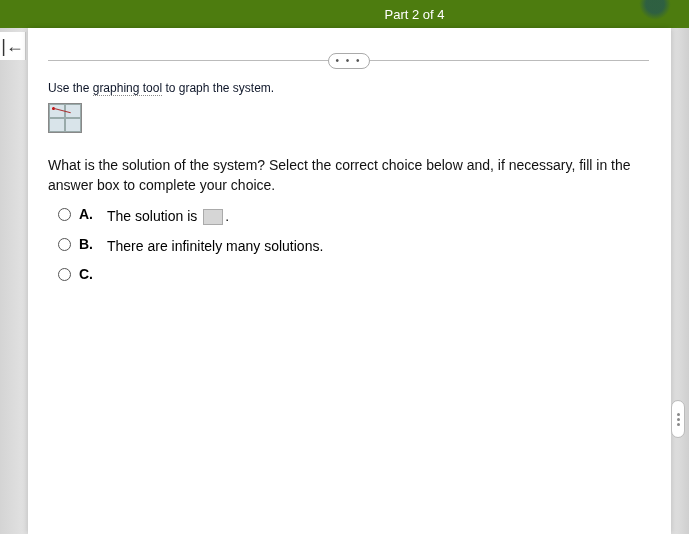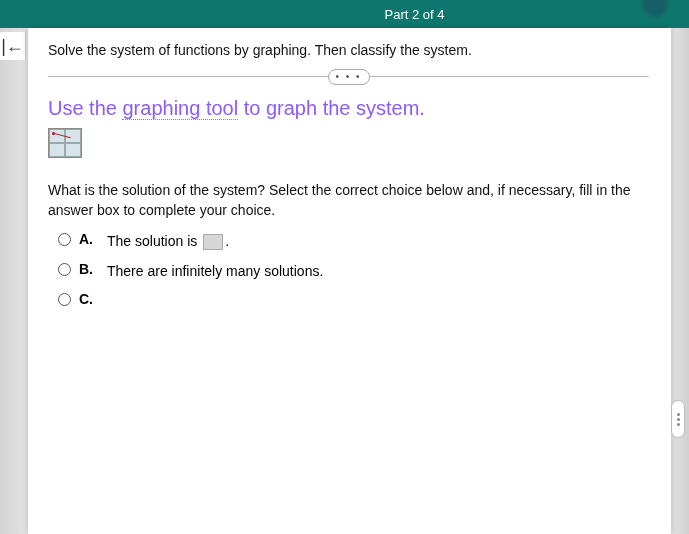--- a/index.html
+++ b/index.html
@@ -5,21 +5,21 @@
 * { margin: 0; padding: 0; box-sizing: border-box; }
 body {
   font-family: Arial, Helvetica, sans-serif;
   background: #e8e8e8;
   width: 689px;
   height: 534px;
   overflow: hidden;
   position: relative;
 }
 .header-bar {
-  background: #0f766e;
+  background: #4d7c0f;
   height: 28px;
   display: flex;
   align-items: center;
   justify-content: center;
   color: white;
   font-size: 13px;
   position: relative;
 }
 .part-text { position: absolute; left: 50%; transform: translateX(40px); }
 .shadow-circle {
@@ -70,21 +70,21 @@
   height: 16px;
   border: 1px solid #aaa;
   border-radius: 9px;
   background: #fff;
   font-size: 10px;
   letter-spacing: 2px;
   text-align: center;
   line-height: 13px;
   color: #555;
 }
-.instruction { font-size: 20px; color: #8b5cf6; margin-bottom: 8px; }
+.instruction { font-size: 12px; color: #0f172a; margin-bottom: 8px; }
 .instruction .underline { border-bottom: 1px dotted #888; }
 .graph-tool {
   width: 34px;
   height: 30px;
   border: 1px solid #888;
   background: #d9e4ea;
   position: relative;
   display: flex;
   flex-wrap: wrap;
   margin-bottom: 22px;
@@ -143,21 +143,20 @@
 
 <div class="dim-edge-l"></div>
 <div class="dim-edge-r"></div>
 
 <div class="left-tab">
   <span>|←</span>
 </div>
 
 <div class="paper">
 
-  <div class="question-title">Solve the system of functions by graphing. Then classify the system.</div>
 
 
   <div class="divider-wrap">
     <div class="divider-line"></div>
     <div class="divider-pill">• • •</div>
   </div>
 
   <div class="instruction">
     <span>Use the </span><span class="underline">graphing tool</span><span> to graph the system.</span>
   </div>

